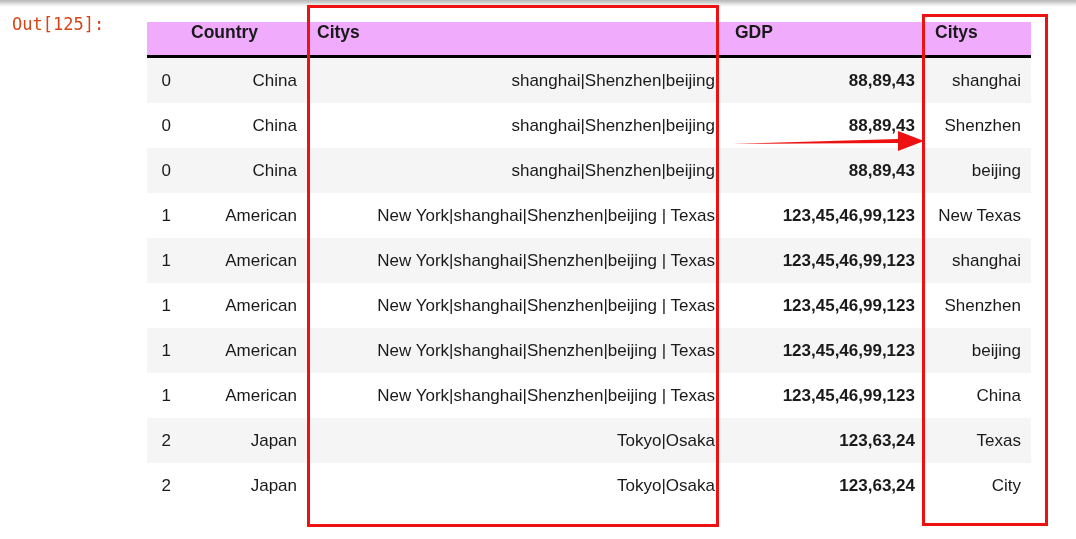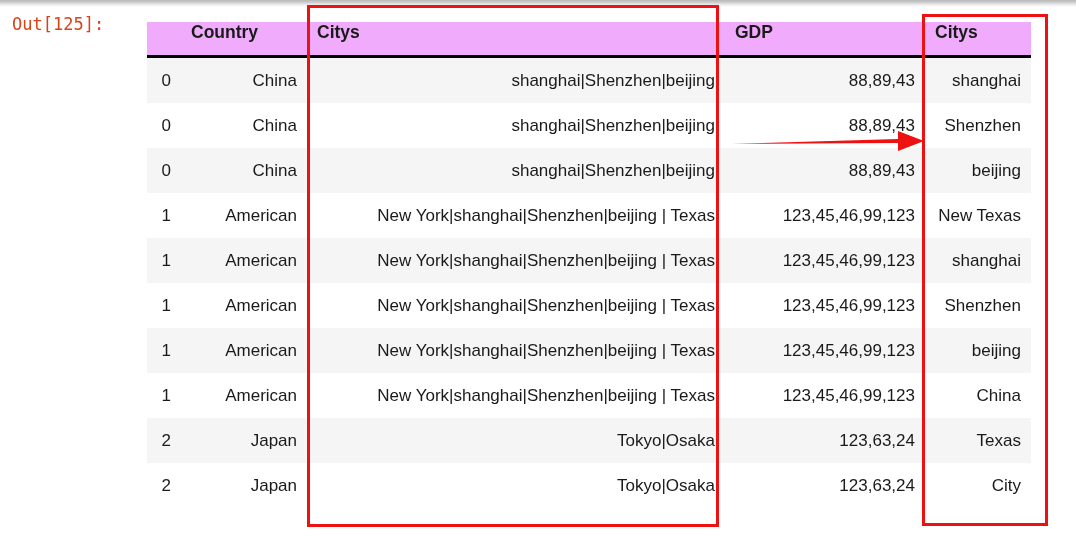--- a/index.html
+++ b/index.html
@@ -74,21 +74,21 @@
   }
   table.df tbody tr:nth-child(odd) td { background: #f5f5f5; }
   table.df tbody tr:nth-child(even) td { background: #ffffff; }
 
   td.idx, th.idx { text-align: left; }
 
   
   .c-idx   { width: 34px; }
   .c-country { width: 126px; }
   .c-city  { width: 418px; }
-  .c-gdp   { width: 200px; }
+  .c-gdp   { width: 200px; font-weight: bold; }
   .c-citys { width: 106px; }
 
   td.c-citys, th.c-citys { text-align: center; }
 
   
   .annot-rect {
     position: absolute;
     border: 3px solid #ee1111;
     box-sizing: border-box;
     pointer-events: none;

